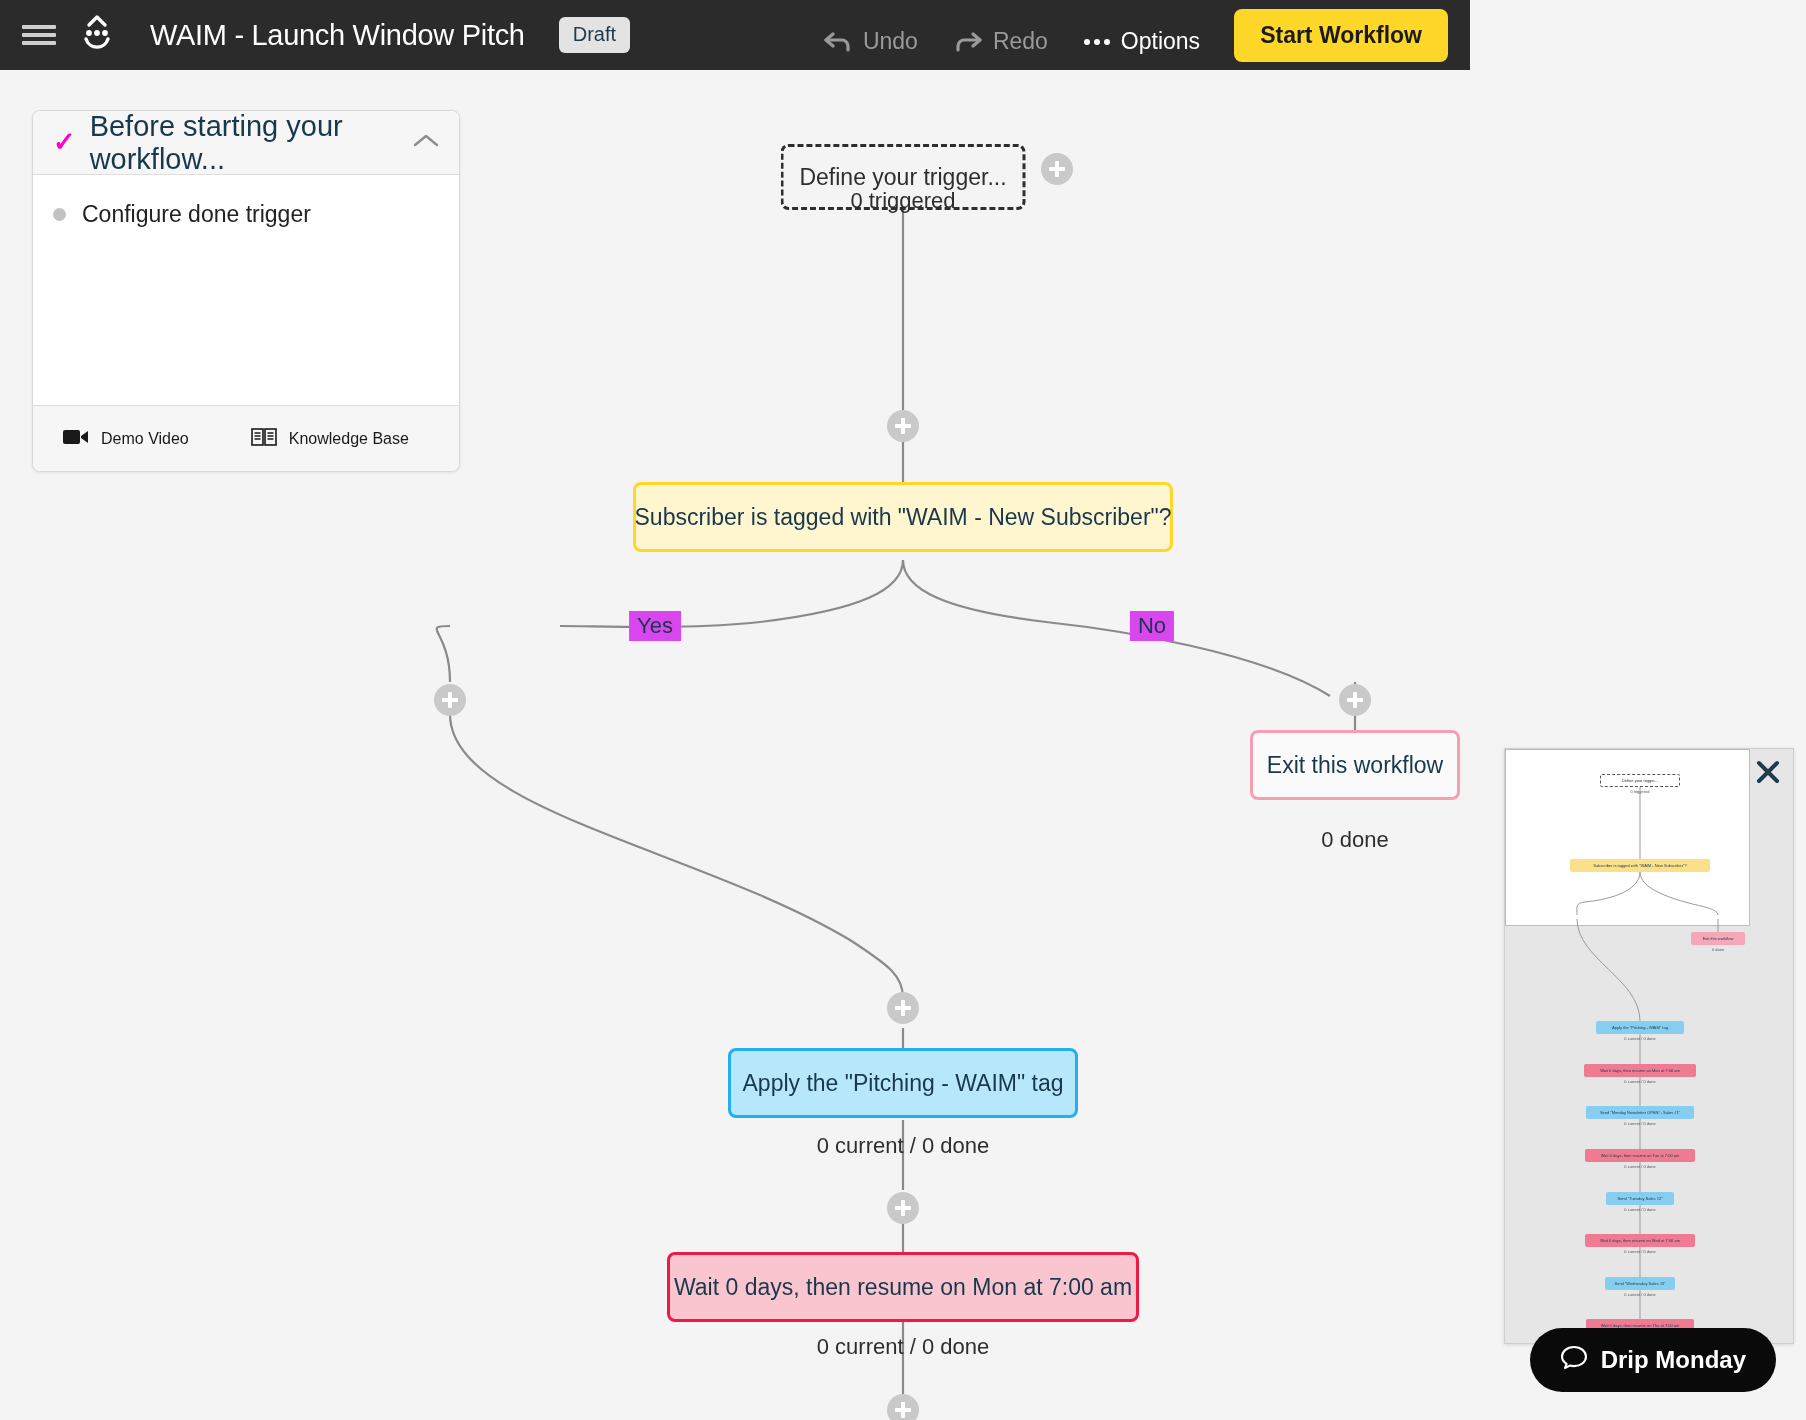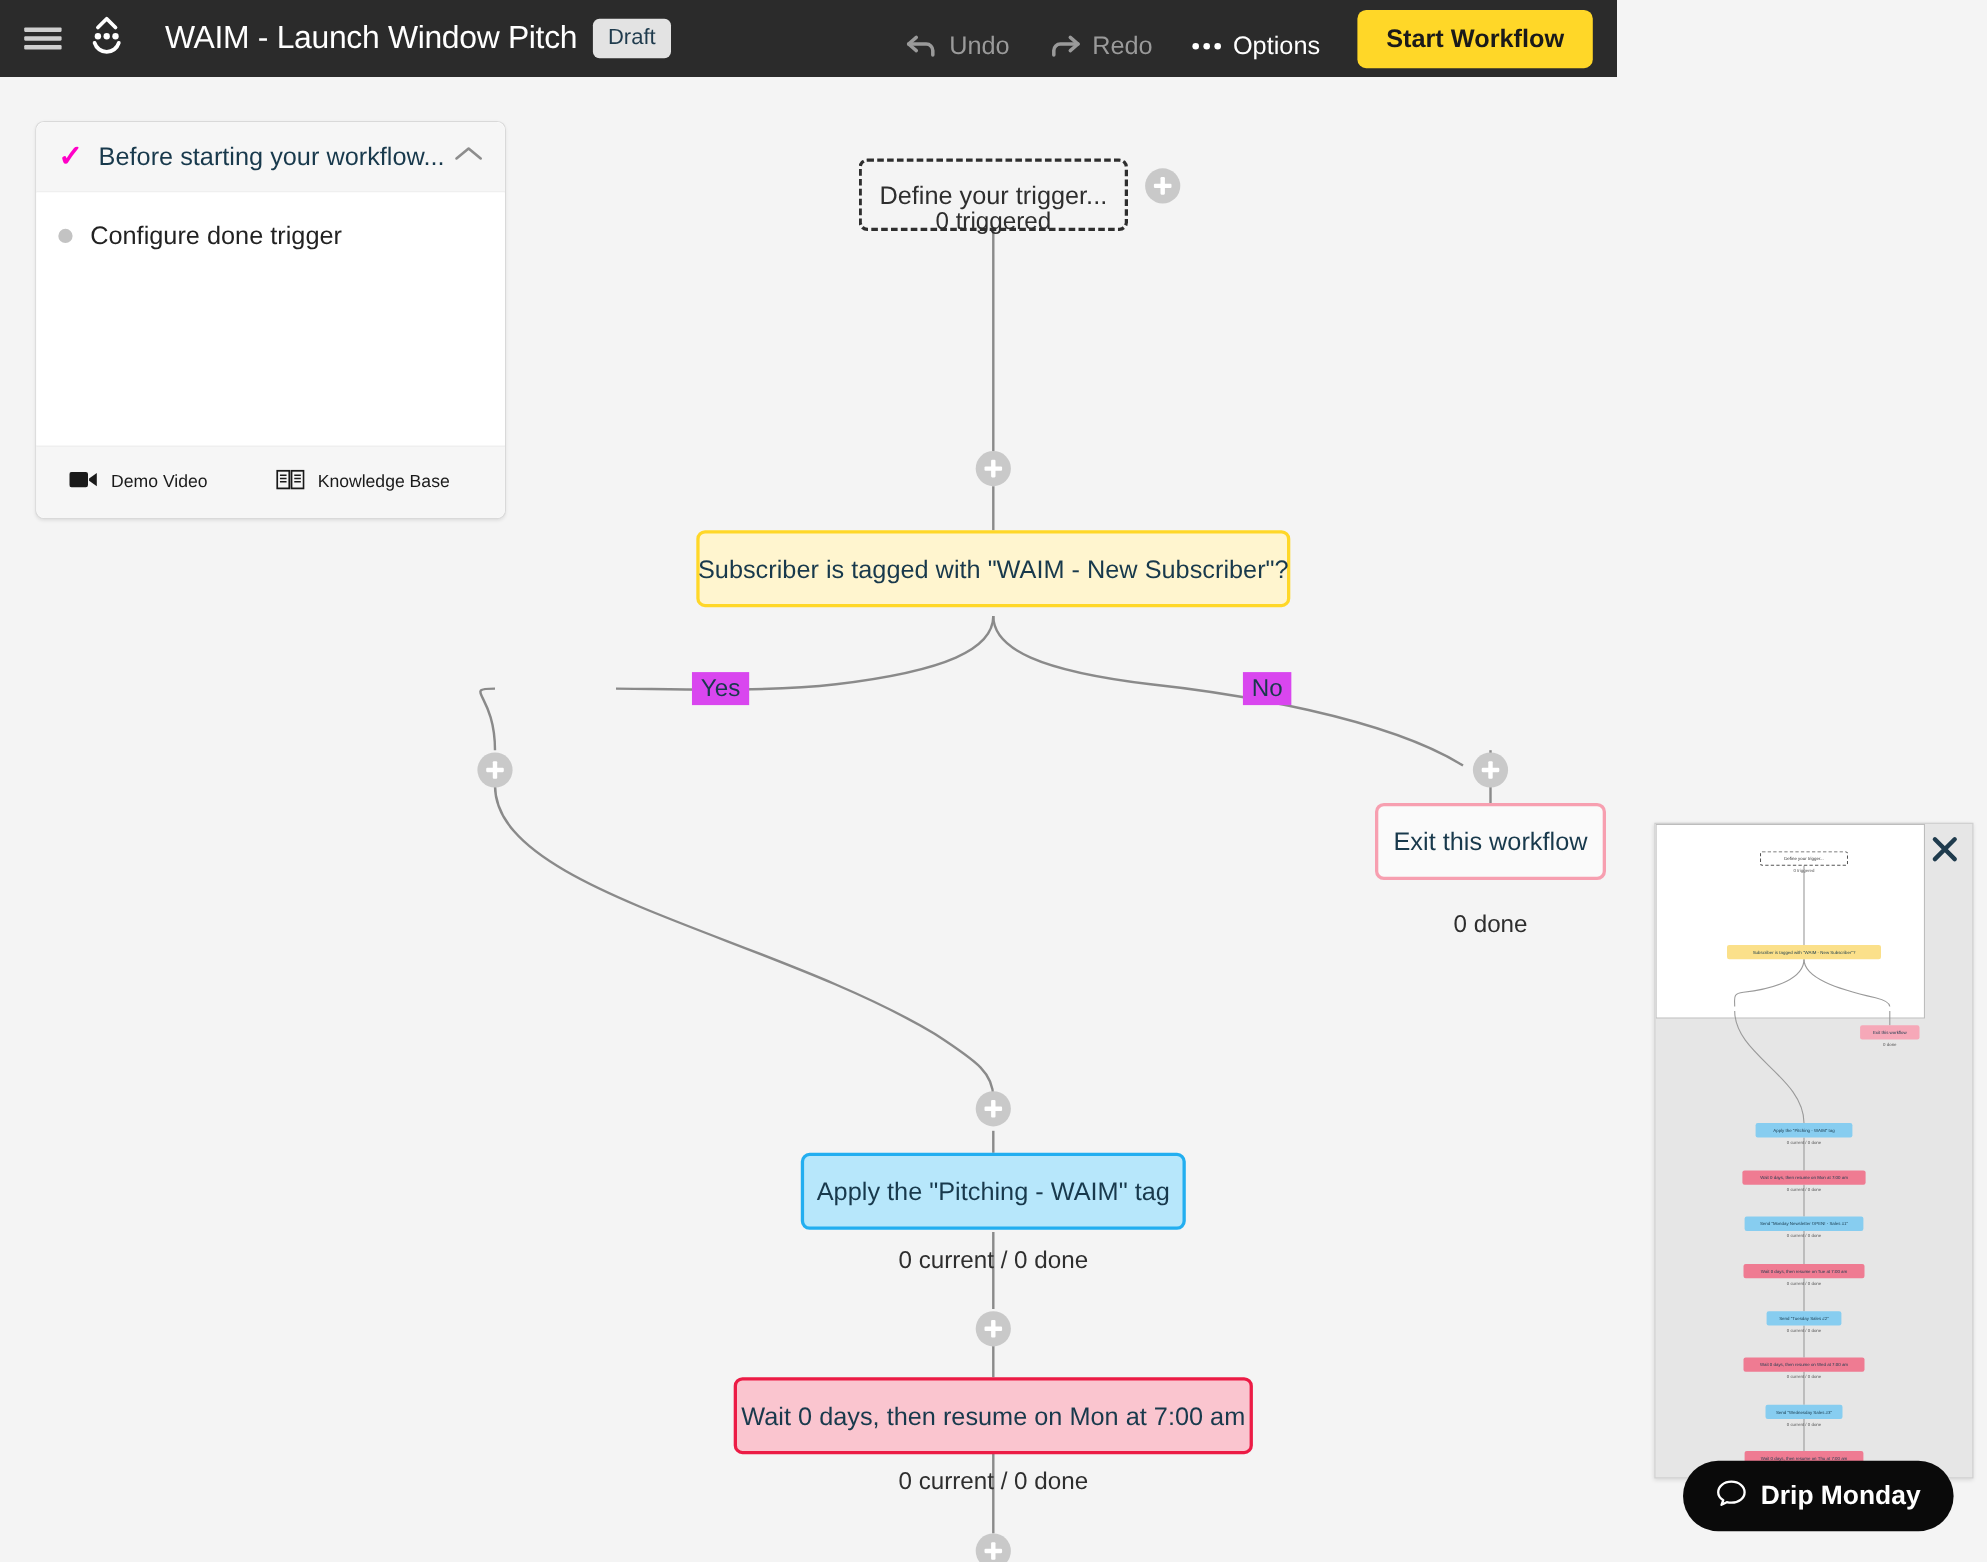--- a/index.html
+++ b/index.html
@@ -19,21 +19,21 @@
   }
   .hamburger{ margin-left:22px; width:34px; height:26px; display:flex;
     flex-direction:column; justify-content:space-between; cursor:pointer; padding:3px 0;}
   .hamburger span{ display:block; height:4px; background:#cfcfcf; border-radius:1px;}
   .drip-logo{ margin-left:20px; width:42px; height:44px; position:relative; }
   .wf-title{
     margin-left:32px; color:#fff; font-size:29px; letter-spacing:-0.3px;
     font-weight:400; white-space:nowrap;
   }
   .draft-badge{
-    margin-left:14px; background:#e3e3e3; color:#1f3b4d;
+    margin-left:34px; background:#e3e3e3; color:#1f3b4d;
     font-size:20px; padding:6px 14px 7px; border-radius:6px; font-weight:500;
   }
   .topbar-right{ margin-left:auto; display:flex; align-items:center; gap:0; padding-right:22px;}
   .tb-btn{
     display:flex; align-items:center; gap:11px; color:#9a9a9a;
     font-size:23px; padding:8px 18px; cursor:pointer; white-space:nowrap;margin-top:13px;
   }
   .tb-btn.enabled{ color:#ffffff; }
   .tb-btn svg{ display:block; }
   .start-wf{
@@ -49,21 +49,21 @@
     position:absolute; left:32px; top:110px; width:428px;
     background:#fff; border:1px solid #d9d9d9; border-radius:8px;
     box-shadow:0 1px 3px rgba(0,0,0,.08); z-index:30;
   }
   .cl-head{
     display:flex; align-items:center; height:64px; padding:0 20px;
     background:#f6f6f6; border-bottom:1px solid #dedede;
     border-radius:8px 8px 0 0; cursor:pointer;
   }
   .cl-check{ color:#ff00c7; font-size:27px; line-height:1; margin-right:14px; font-weight:700;}
-  .cl-head-title{ color:#18394c; font-size:23px; flex:1; }
+  .cl-head-title{ color:#18394c; font-size:29px; flex:1; }
   .cl-chevron{ color:#8d8d8d; }
   .cl-body{ background:#fff; height:230px; padding:26px 20px 0; }
   .cl-item{ display:flex; align-items:center; cursor:pointer;}
   .cl-bullet{ width:13px; height:13px; border-radius:50%; background:#c3c3c3; margin-right:16px;}
   .cl-item-label{ color:#222; font-size:23px;}
   .cl-foot{
     display:flex; align-items:center; gap:0; height:66px; padding:0 20px;
     background:#f6f6f6; border-top:1px solid #dedede; border-radius:0 0 8px 8px;
   }
   .cl-foot-btn{ display:flex; align-items:center; gap:12px; color:#1a1a1a;

